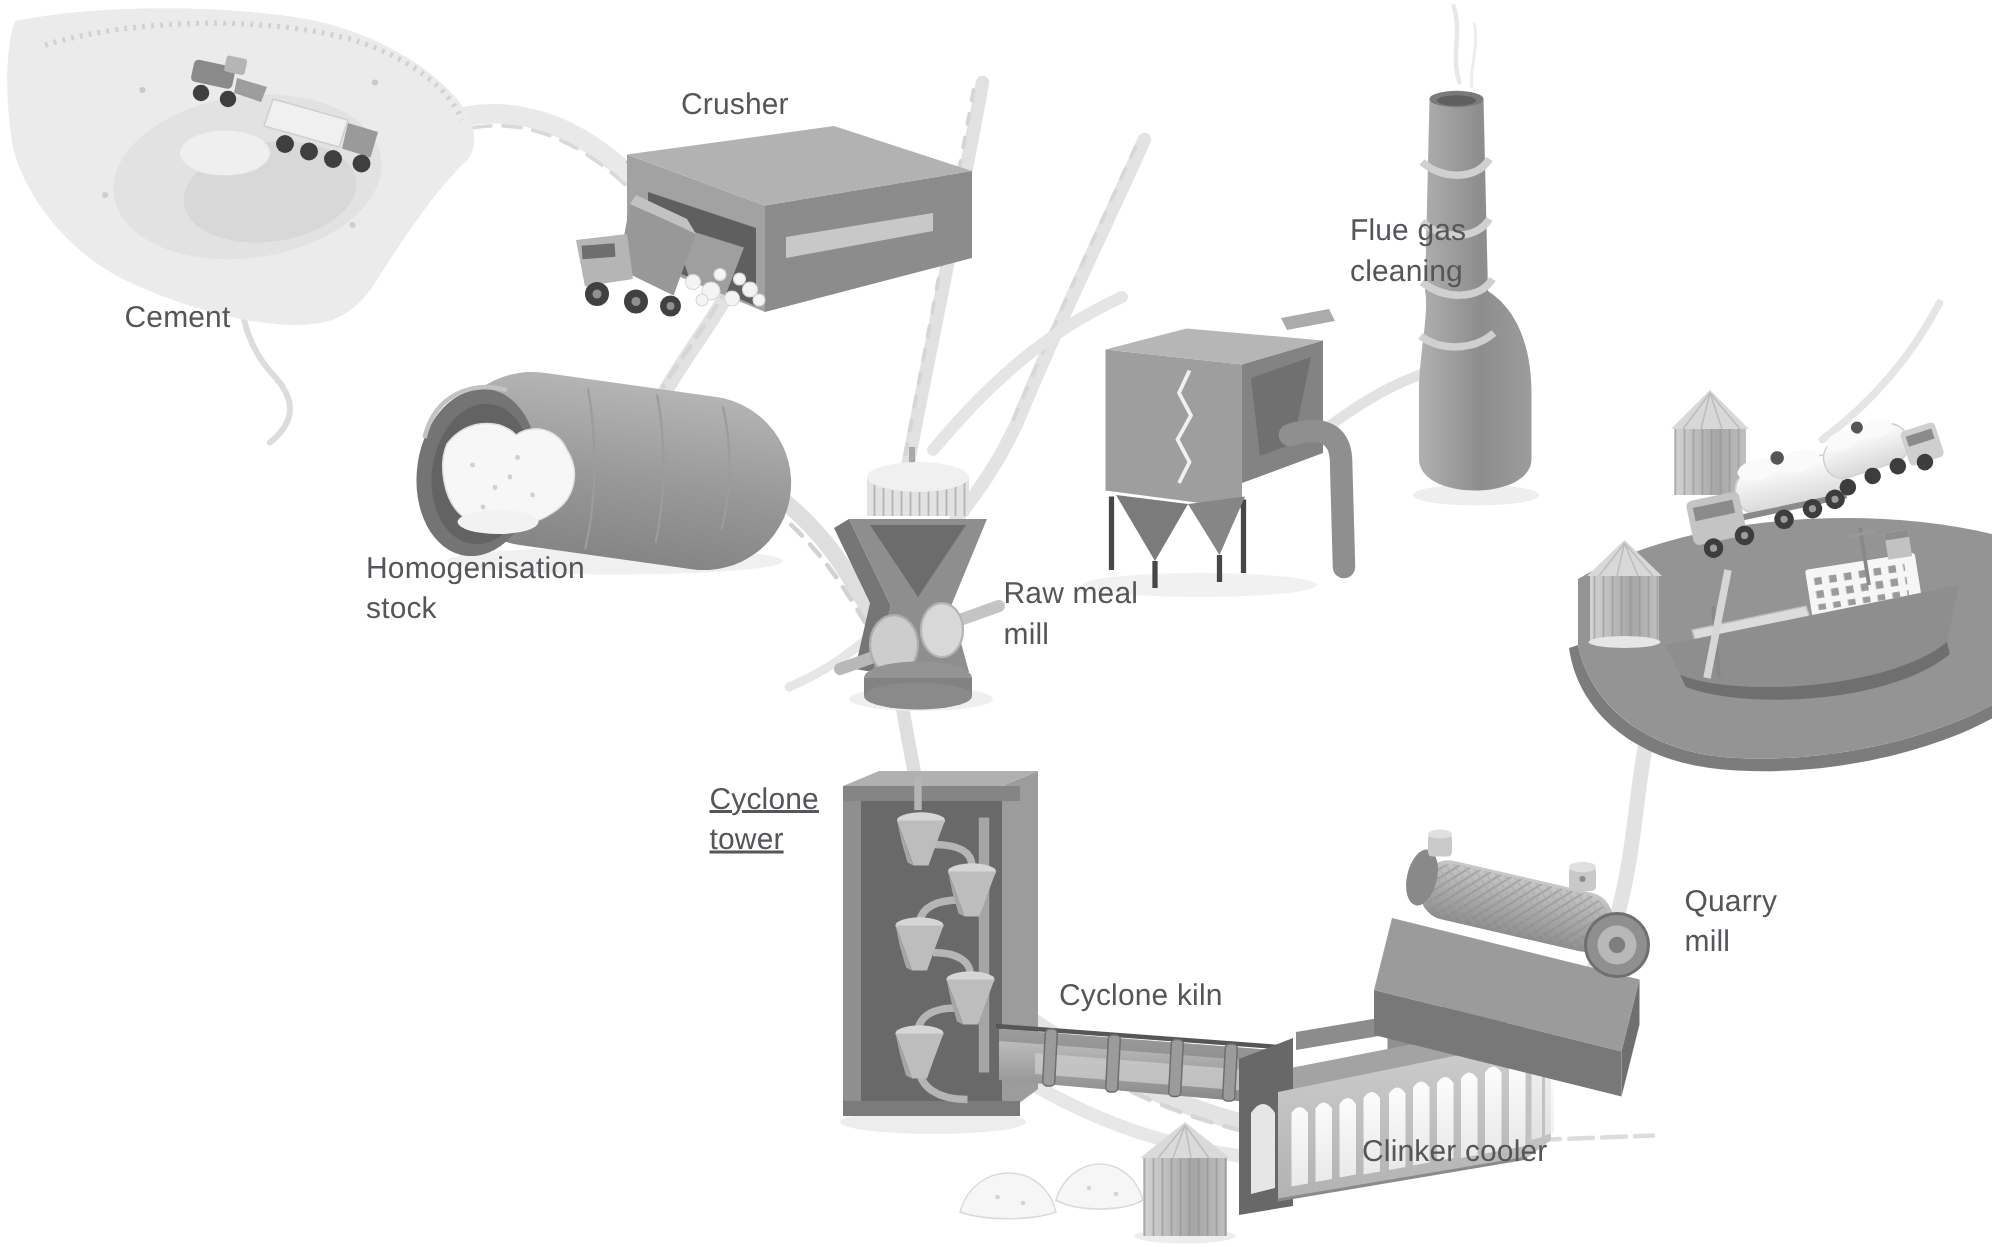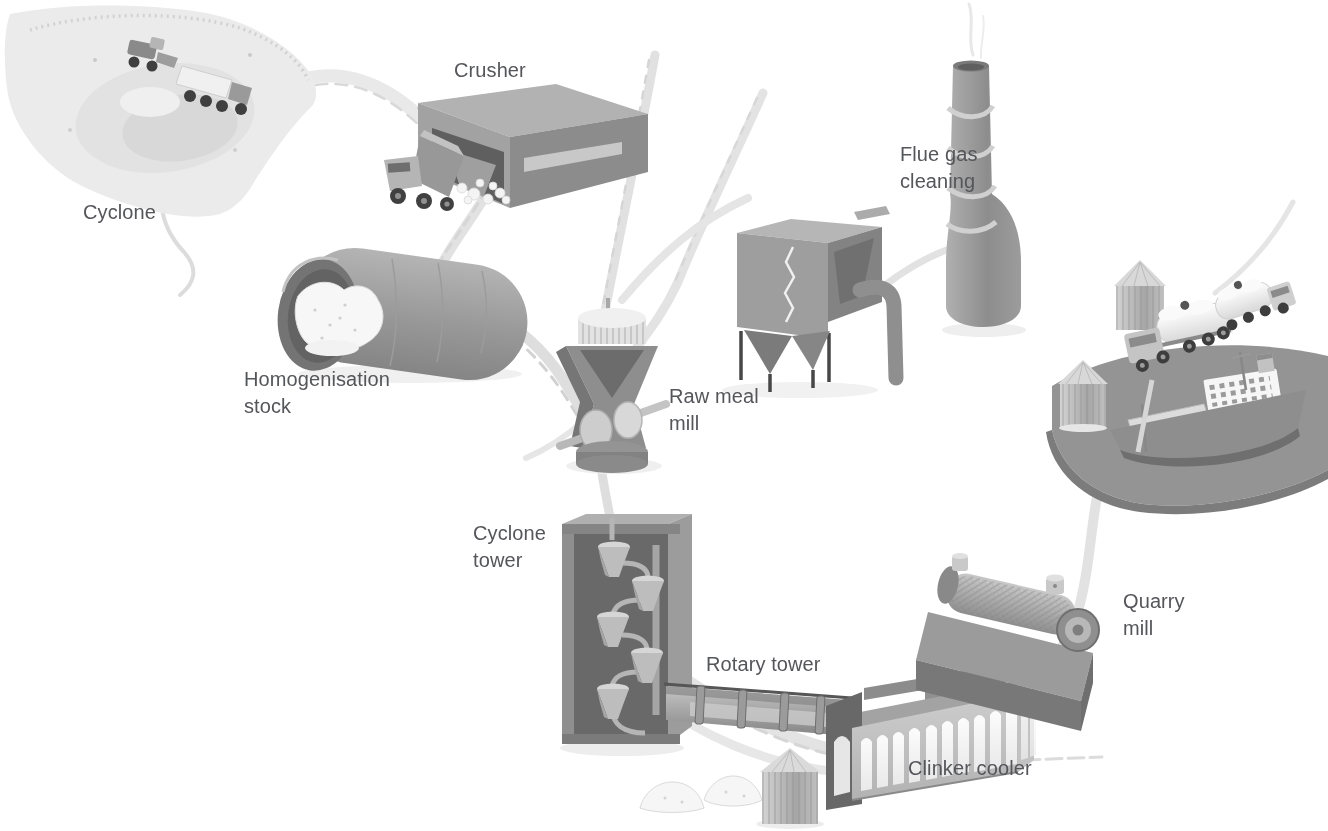--- a/index.html
+++ b/index.html
@@ -441,31 +441,31 @@
       <rect x="1272" y="296" width="24" height="24" rx="3" fill="#cfcfcf"></rect>
       <rect x="1275" y="300" width="18" height="7" fill="#8b8b8b"></rect>
       <circle cx="1228" cy="320" r="5.5" fill="#3d3d3d"></circle>
           <circle cx="1246" cy="318" r="5.5" fill="#3d3d3d"></circle>
       <circle cx="1264" cy="317" r="5.5" fill="#3d3d3d"></circle>
           <circle cx="1282" cy="320" r="5.5" fill="#3d3d3d"></circle>
     </g>
   </g>
 </svg>
 
-  <div class="stage-label nowrap" style="left:83px;top:199px;">Cyclone</div>
+  <div class="stage-label nowrap" style="left:83px;top:199px;">Cement</div>
 
   <div class="stage-label nowrap" style="left:454px;top:57px;">Crusher</div>
 
   <div class="stage-label" style="left:669px;top:383px;width:100px;">Raw meal mill</div>
 
   <div class="stage-label" style="left:244px;top:366px;width:175px;">Homogenisation stock</div>
 
   <div class="stage-label" style="left:856px;top:141px;width:92px;margin-left:44px;">Flue gas cleaning</div>
 
-  <div class="stage-label" style="left:473px;top:520px;width:88px;">Cyclone tower</div>
-
-  <div class="stage-label nowrap" style="left:706px;top:651px;">Rotary tower</div>
+  <div class="stage-label" style="left:473px;top:520px;width:88px;text-decoration:underline;">Cyclone tower</div>
+
+  <div class="stage-label nowrap" style="left:706px;top:651px;">Cyclone kiln</div>
 
   <div class="stage-label nowrap" style="left:908px;top:755px;">Clinker cooler</div>
 
   <div class="stage-label" style="left:1123px;top:588px;width:85px;">Quarry mill</div>
 
 </div>
 
 </body></html>

